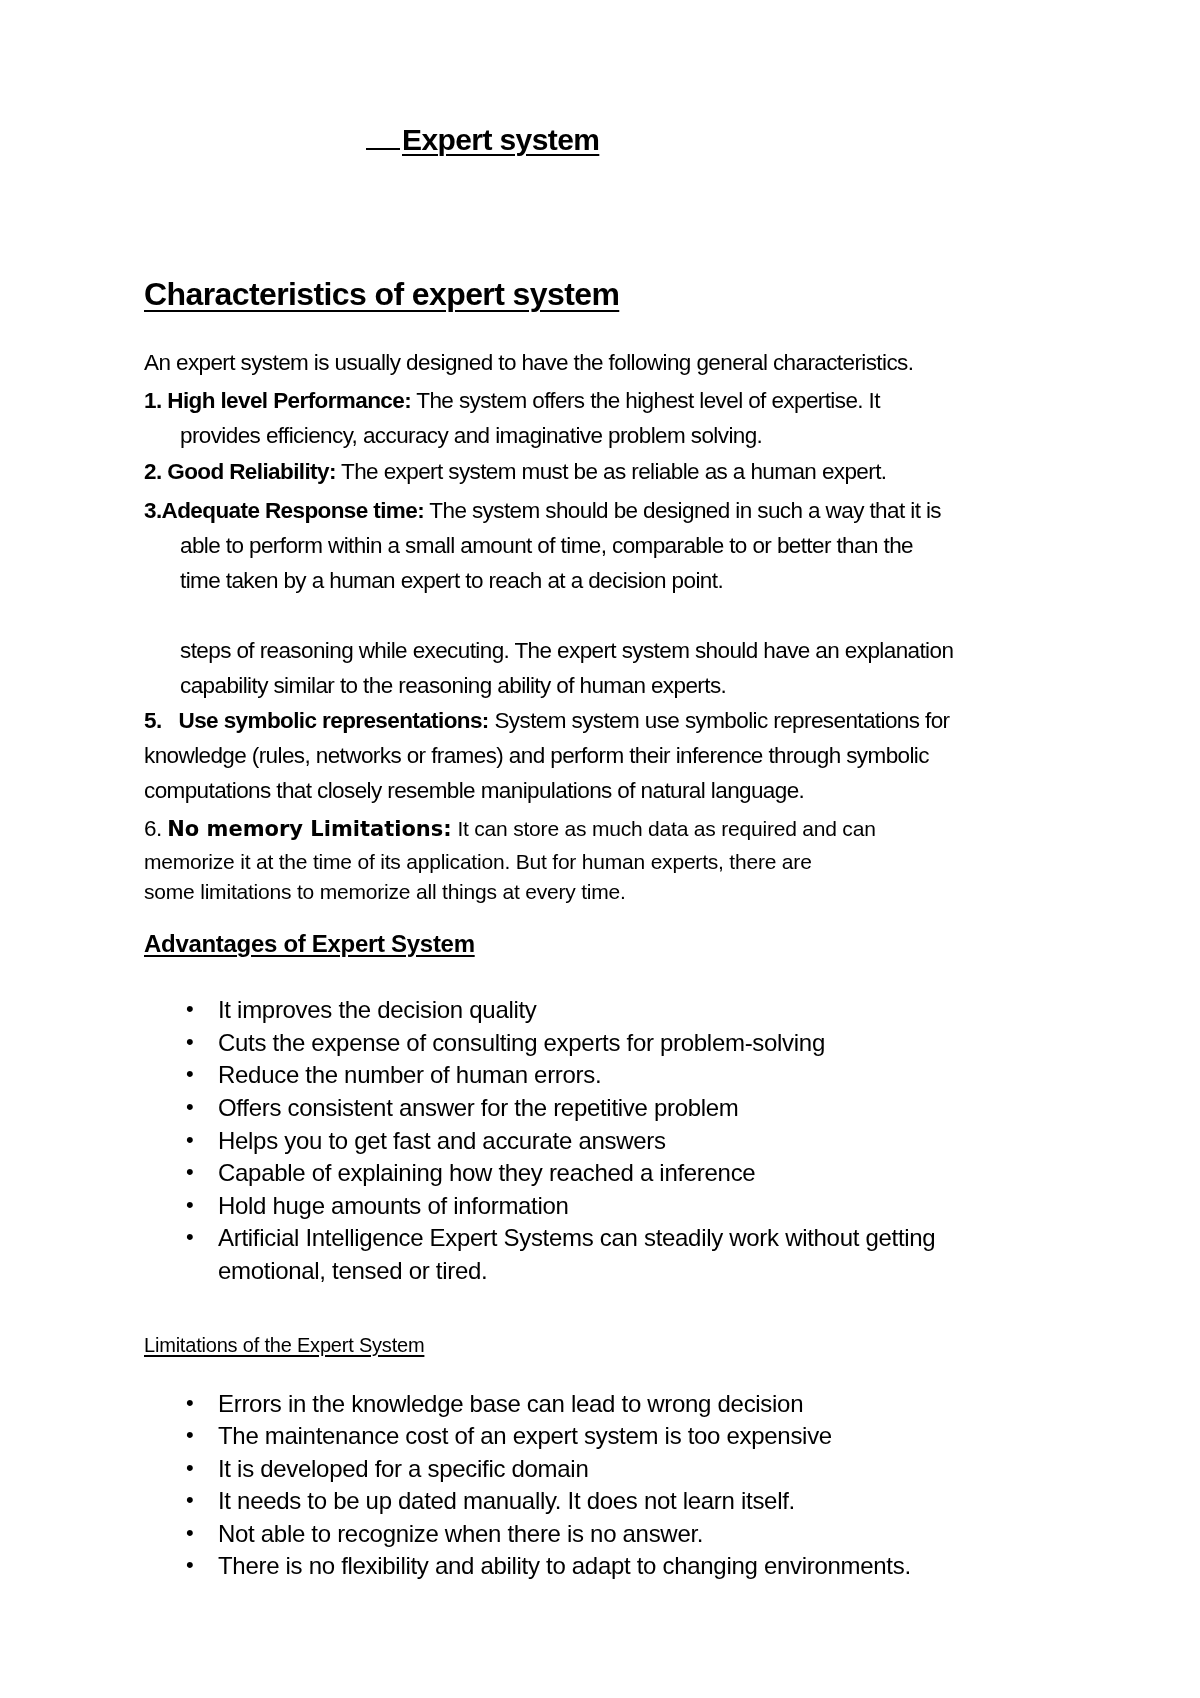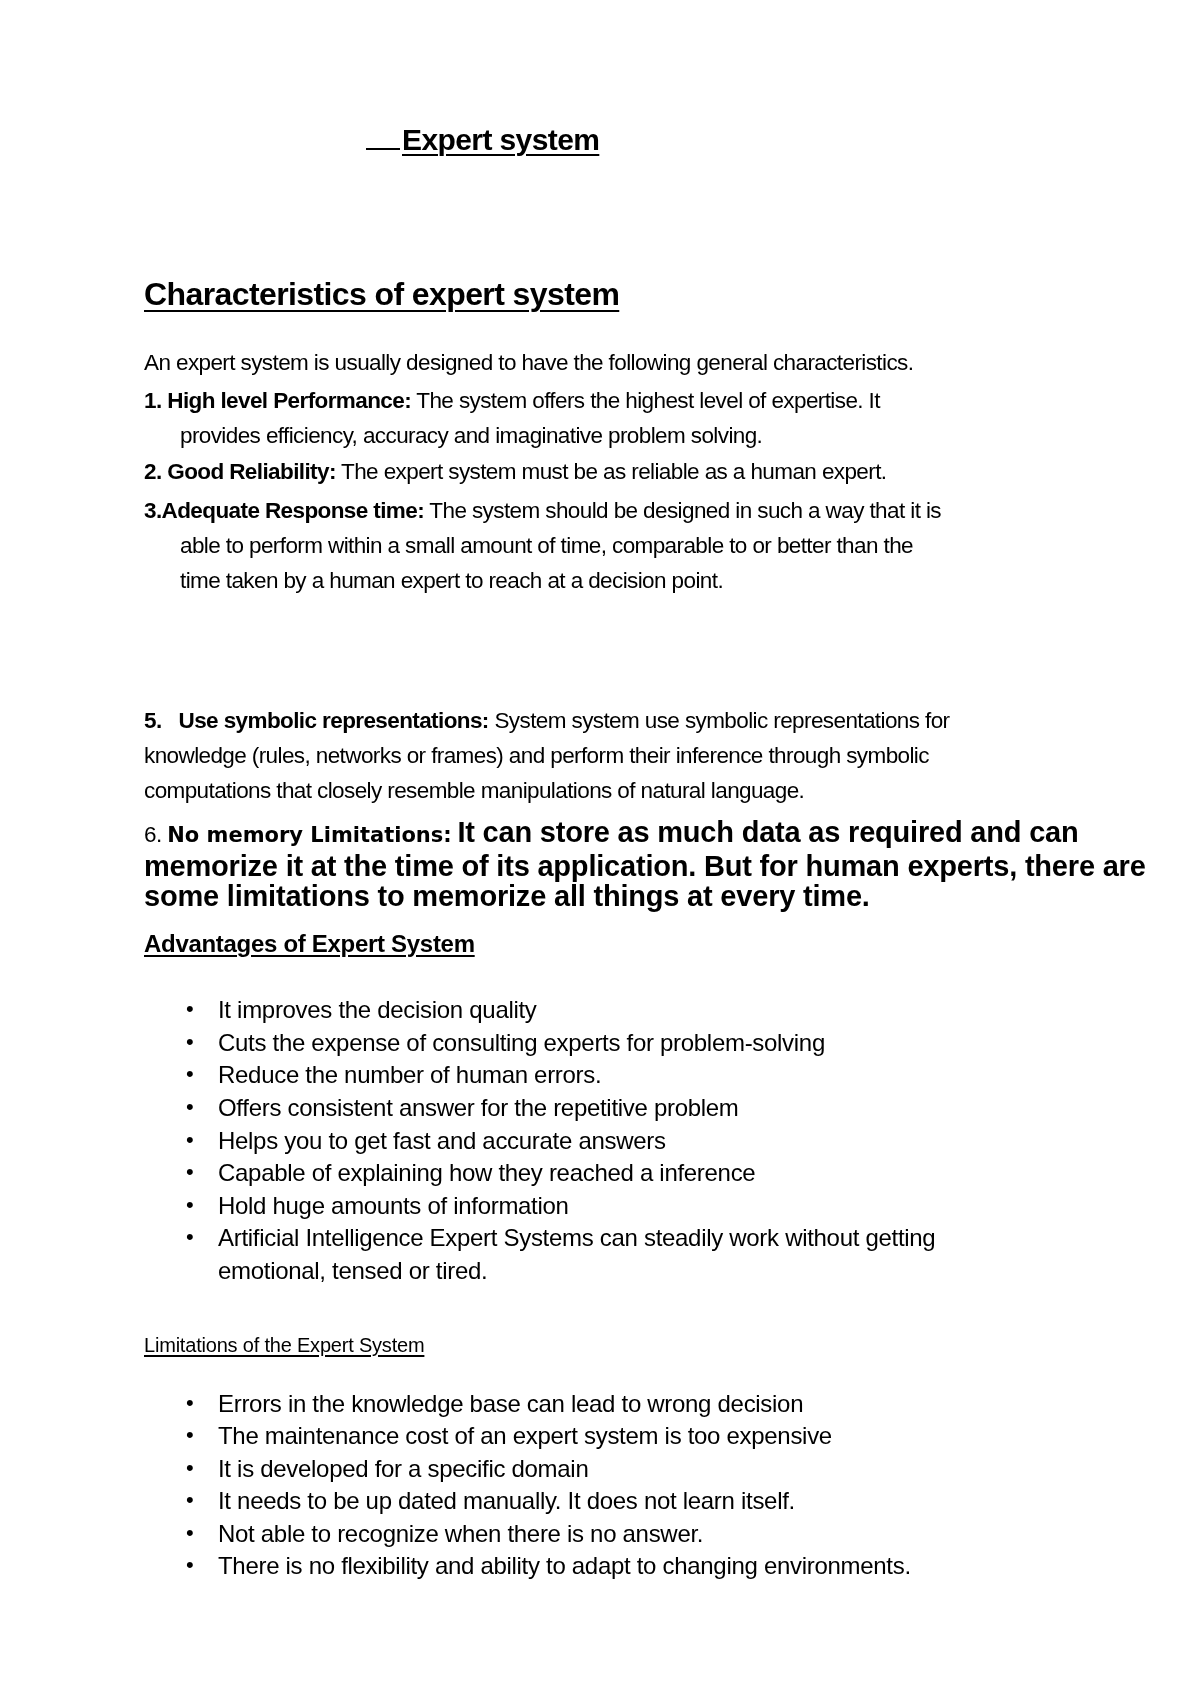--- a/index.html
+++ b/index.html
@@ -11,21 +11,21 @@
   .title { left: 366px; top: 122px; font-size: 30px; font-weight: bold; }
   .title-lead { display: inline-block; width: 34px; border-bottom: 2px solid #000; height: 26px; vertical-align: baseline; margin-right: 2px; }
   .title-text { text-decoration: underline; text-decoration-thickness: 2px; text-underline-offset: 4px; }
   .h1 { left: 144px; top: 276px; font-size: 32px; font-weight: bold; text-decoration: underline; text-decoration-thickness: 2px; text-underline-offset: 5px; }
   .p { font-size: 22.5px; line-height: 1; }
   .b { font-weight: bold; }
   .h2 { left: 144px; top: 930px; font-size: 24px; font-weight: bold; text-decoration: underline; text-underline-offset: 3px; letter-spacing: -0.3px; }
   .h3 { left: 144px; top: 1334px; font-size: 20px; text-decoration: underline; text-underline-offset: 3px; letter-spacing: -0.2px; }
   .li { font-size: 24px; line-height: 1; letter-spacing: -0.3px; }
   .bullet { position: absolute; font-size: 22px; }
-  .mem { font-size: 29px; letter-spacing: -0.2px; font-weight: bold; }
+  .mem { font-size: 21px; letter-spacing: -0.2px; }
   .mono-bold { font-family: "DejaVu Sans", sans-serif; font-weight: bold; font-size: 21px; letter-spacing: 0; }
 </style>
 </head>
 <body>
 
 <div class="page">
 
   <div class="abs calibri title"><span class="title-lead"></span><span class="title-text">Expert system</span></div>
 
   <div class="abs calibri h1">Characteristics of expert system</div>
@@ -45,20 +45,22 @@
     <span>The expert system must be as reliable as a human expert.</span>
   </div>
 
   <div class="abs calibri p" style="left:144px; top:500px;">
     <span class="b">3.</span><span class="b">Adequate Response time:</span>
     <span>The system should be designed in such a way that it is</span>
   </div>
   <div class="abs calibri p" style="left:180px; top:535px;">able to perform within a small amount of time, comparable to or better than the</div>
   <div class="abs calibri p" style="left:180px; top:570px;">time taken by a human expert to reach at a decision point.</div>
 
+  <div class="abs calibri p" style="left:180px; top:640px;">steps of reasoning while executing. The expert system should have an explanation</div>
+  <div class="abs calibri p" style="left:180px; top:675px;">capability similar to the reasoning ability of human experts.</div>
 
   <div class="abs calibri p" style="left:144px; top:710px;">
     <span class="b">5.</span>&nbsp;&nbsp;
     <span class="b">Use symbolic representations:</span>
     <span>System system use symbolic representations for</span>
   </div>
   <div class="abs calibri p" style="left:144px; top:745px;">knowledge (rules, networks or frames) and perform their inference through symbolic</div>
   <div class="abs calibri p" style="left:144px; top:780px;">computations that closely resemble manipulations of natural language.</div>
 
   <div class="abs calibri p" style="left:144px; top:818px;">

